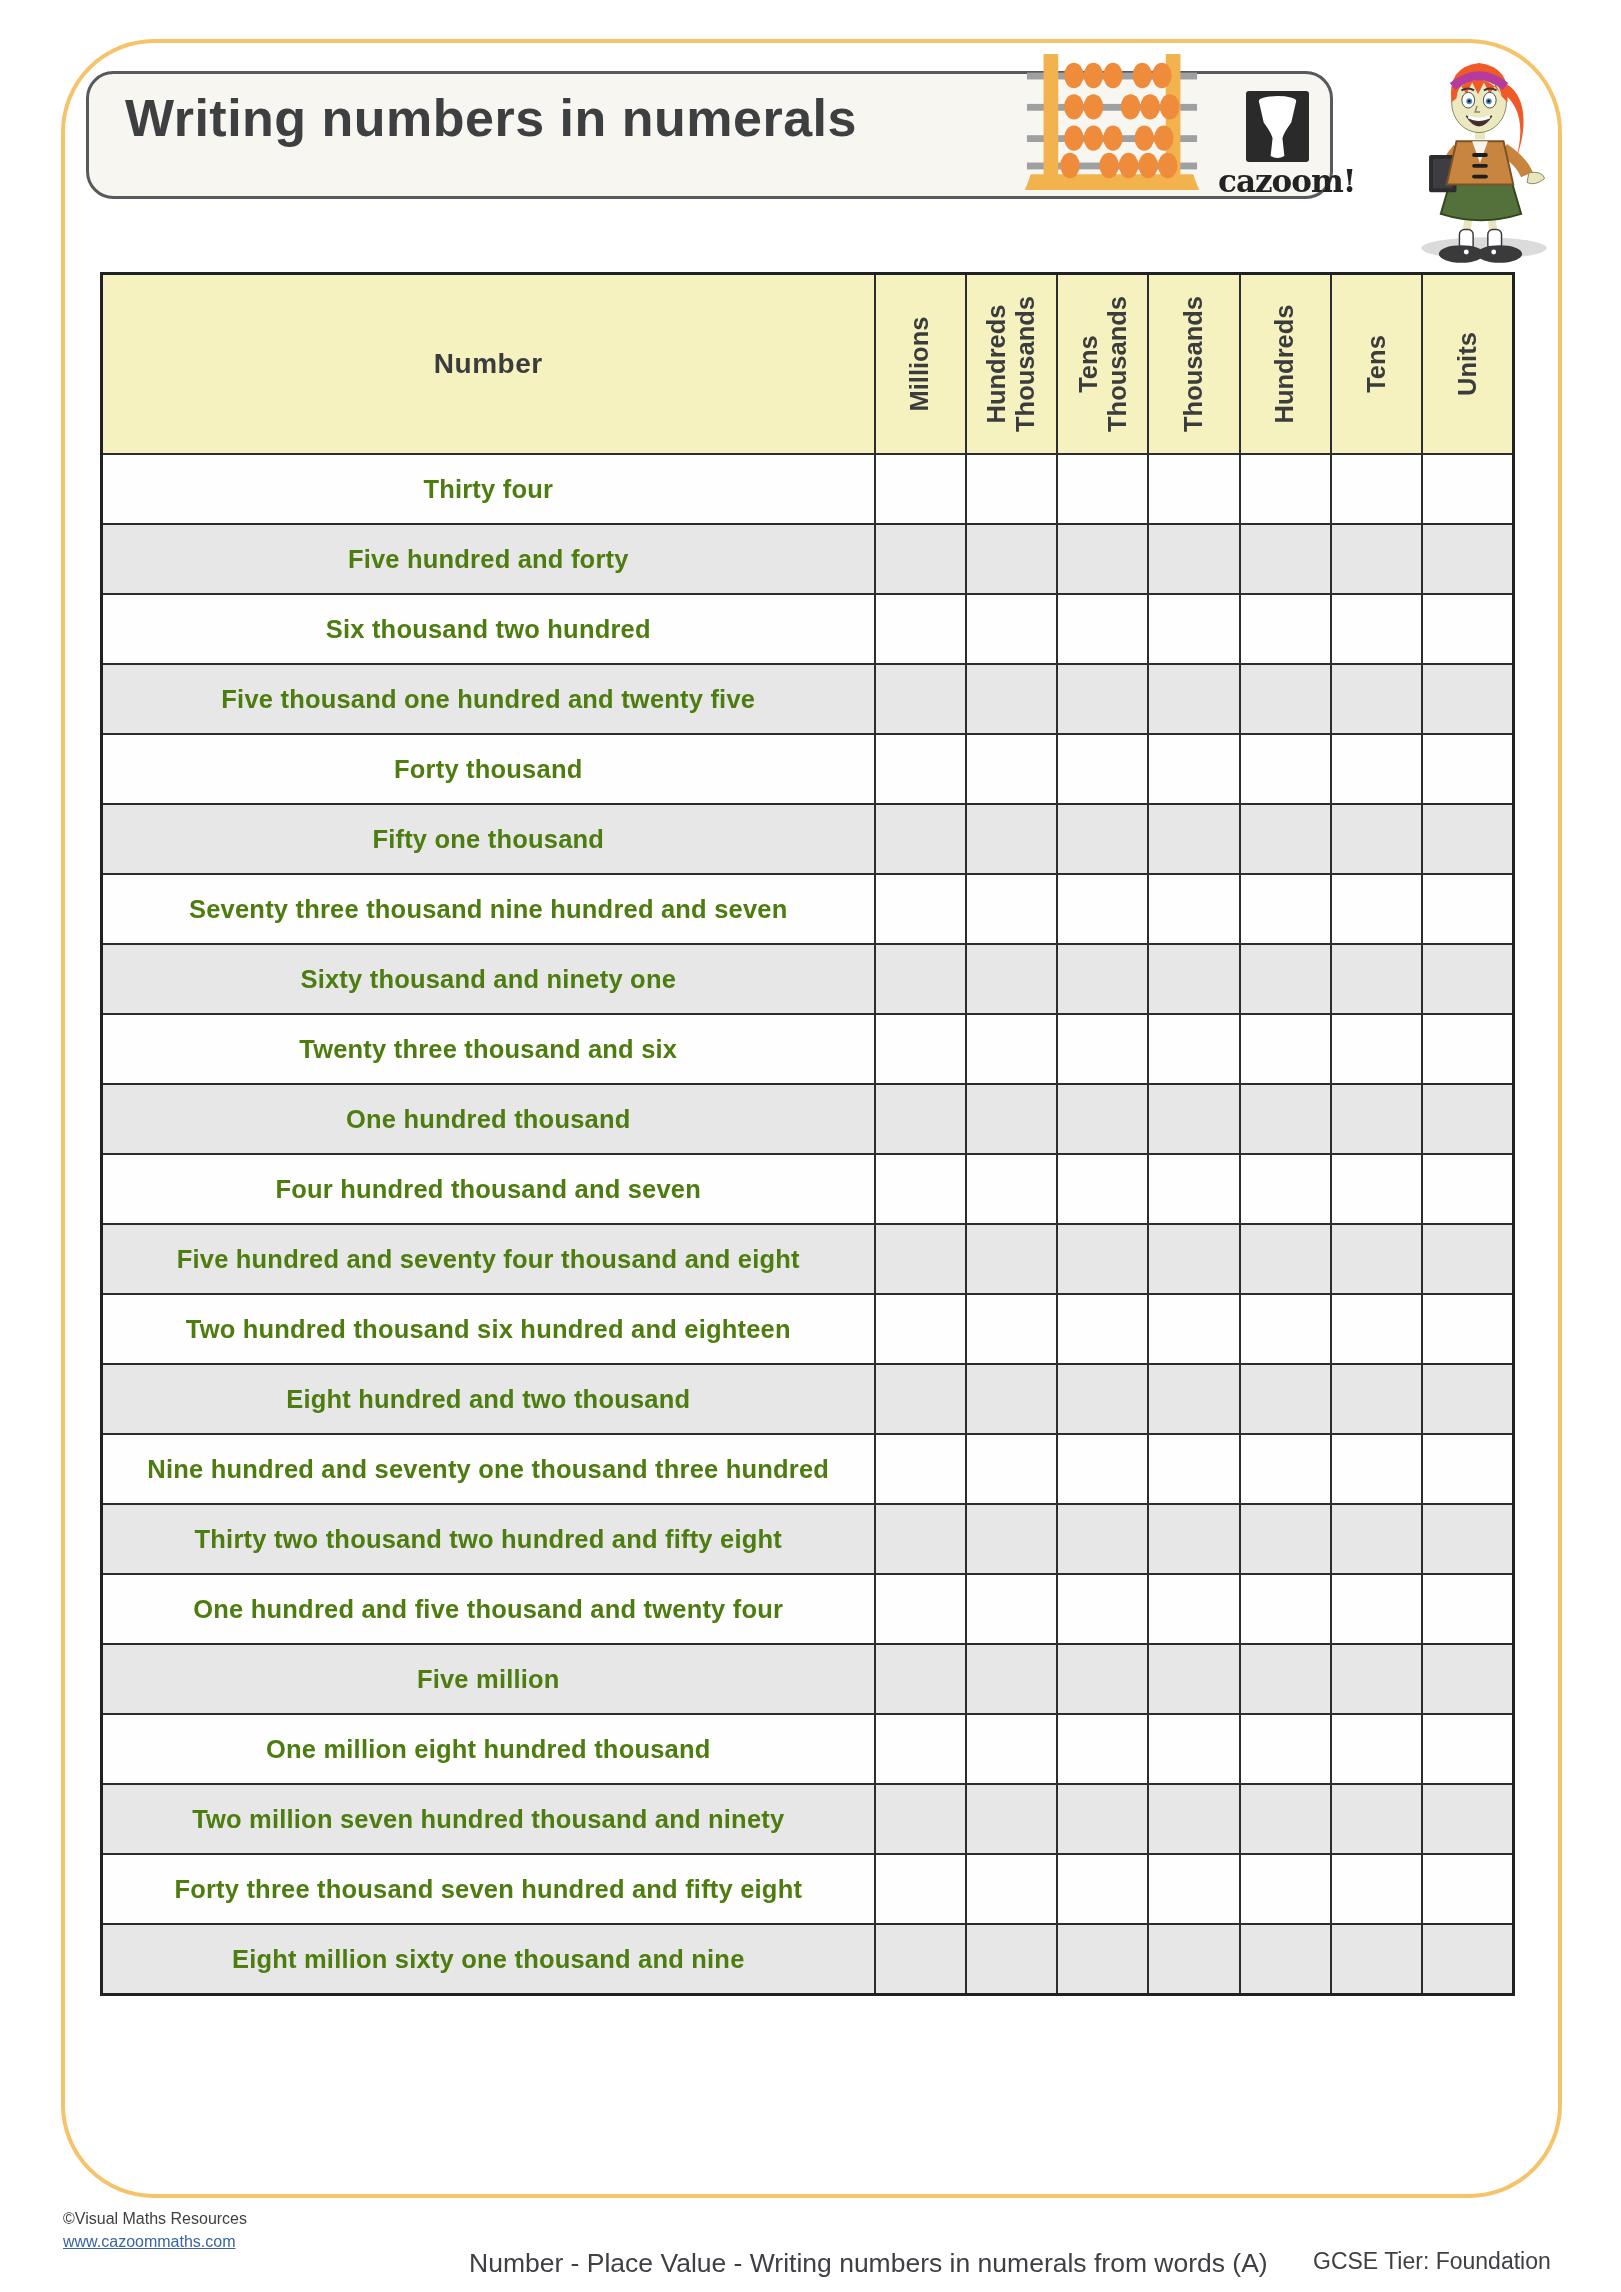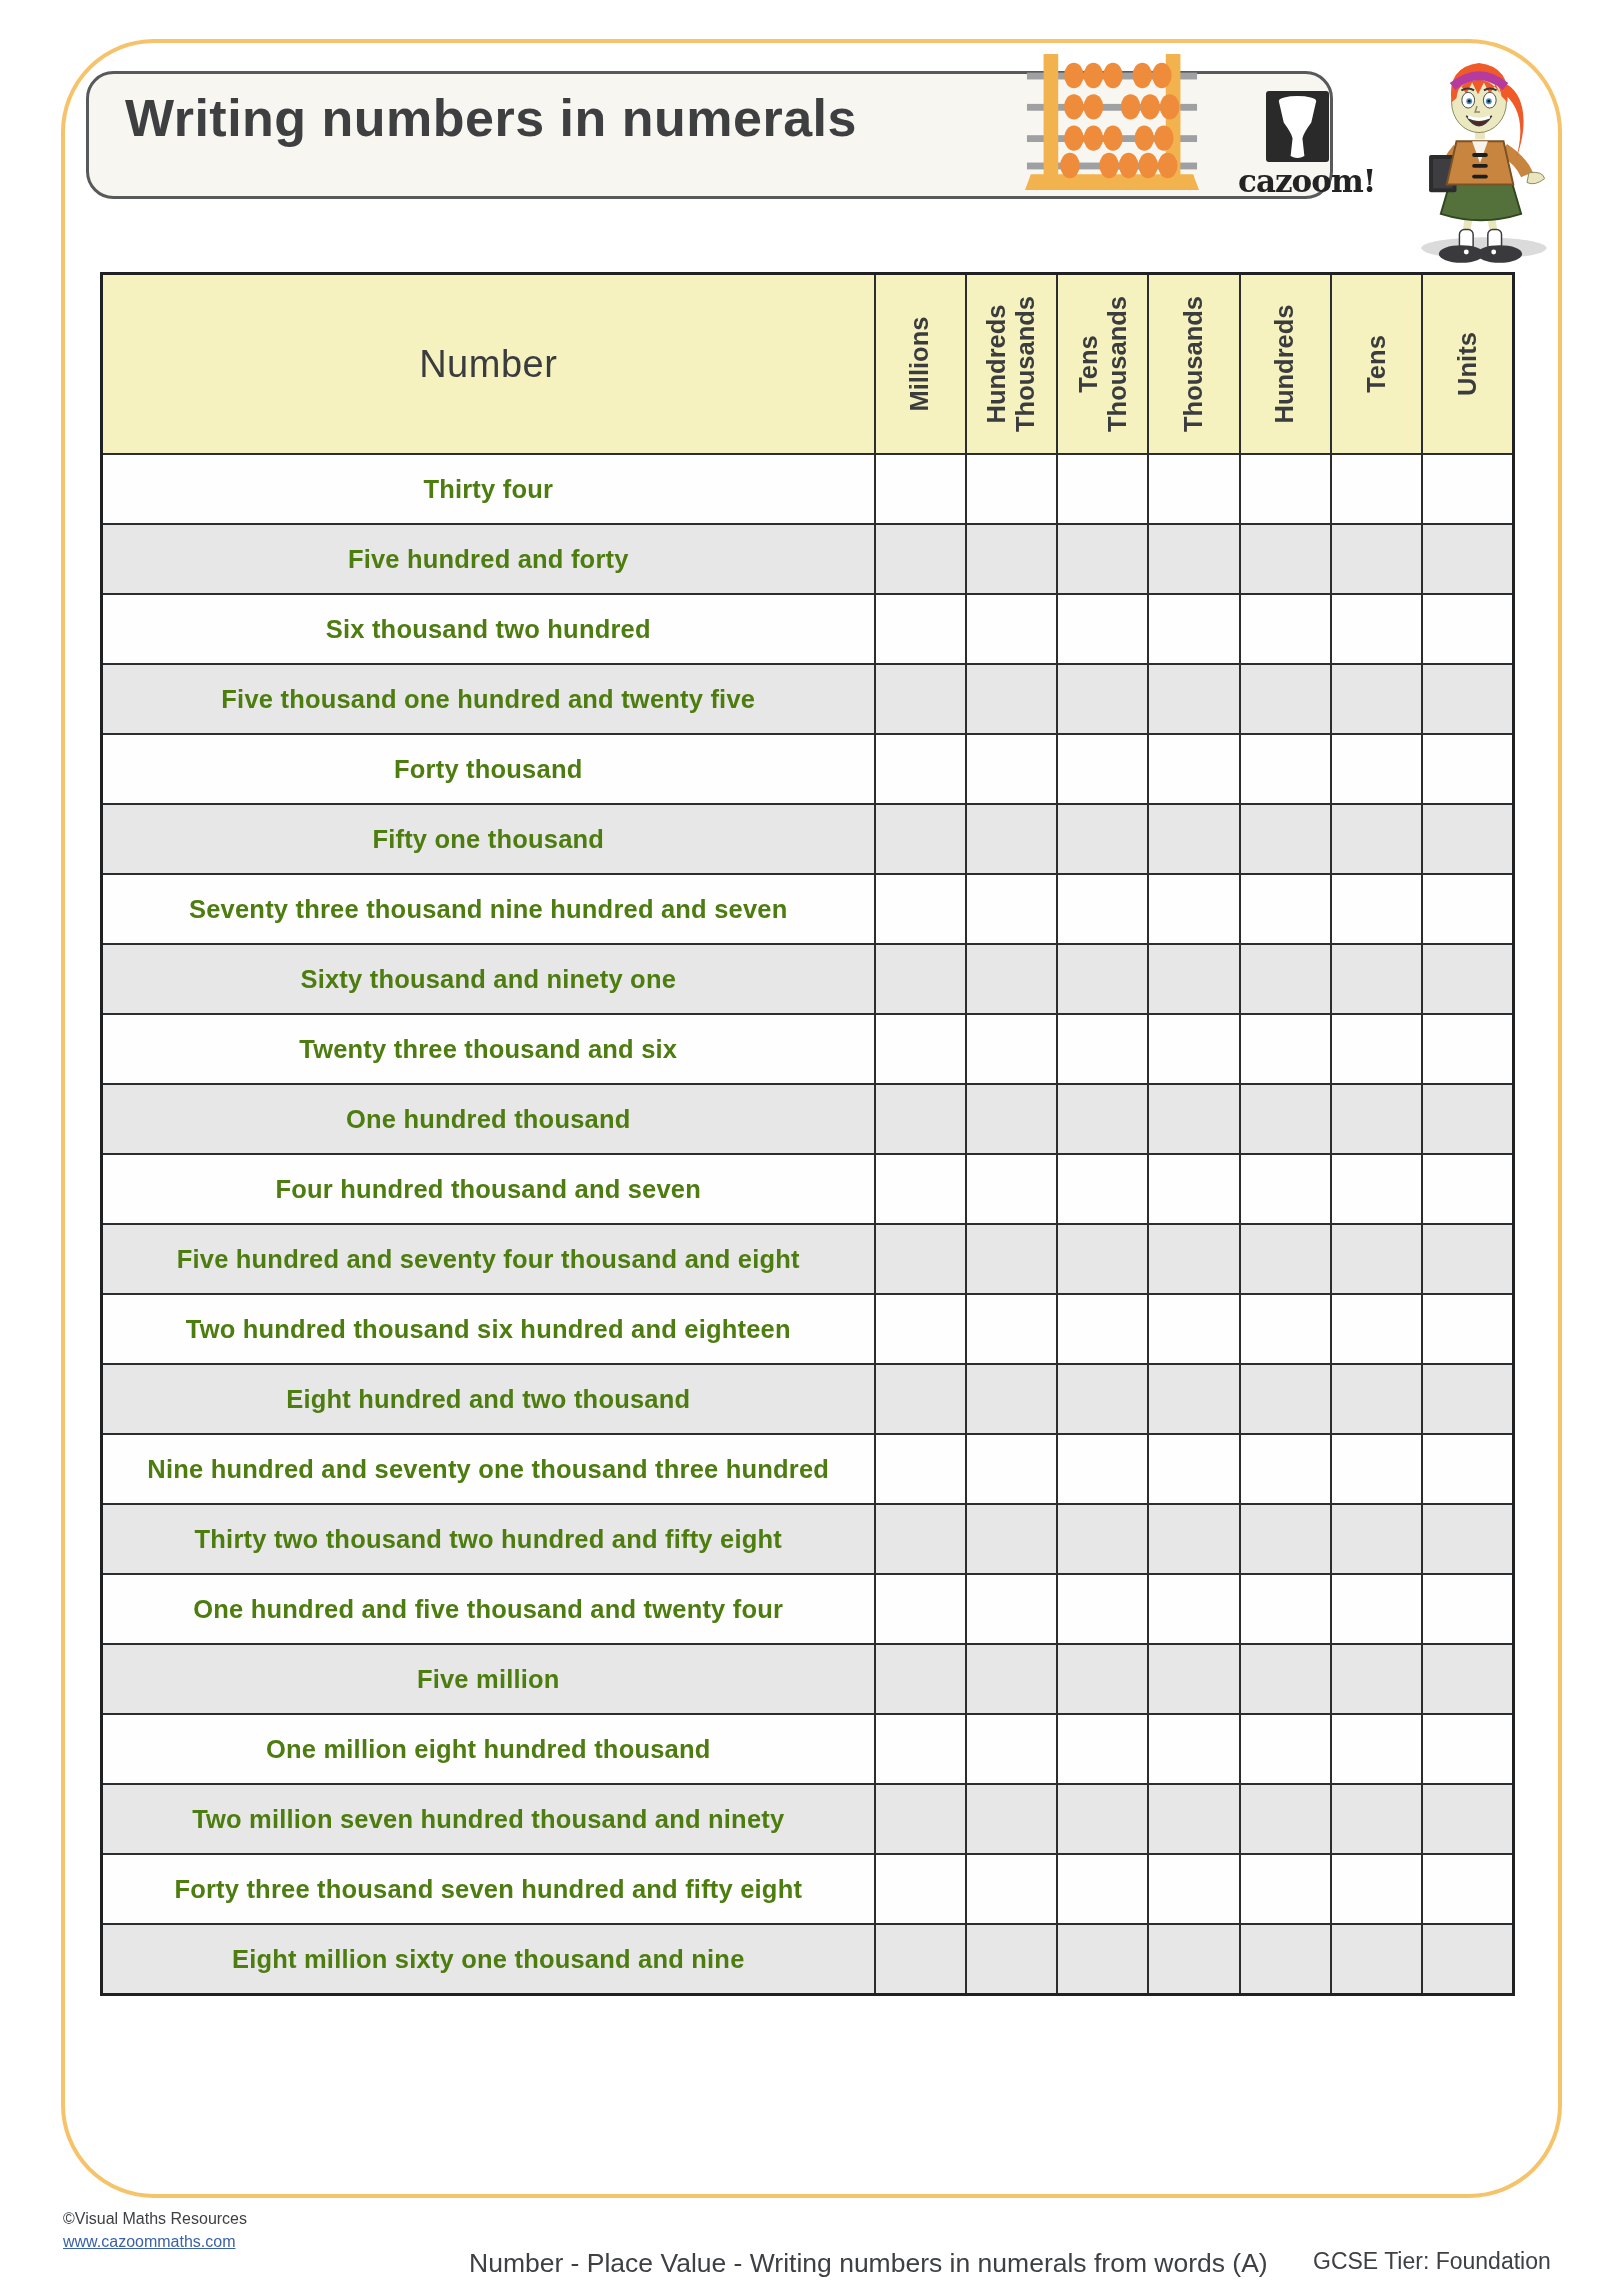--- a/index.html
+++ b/index.html
@@ -16,36 +16,36 @@
   .title-box{
     position:absolute;left:86px;top:71px;width:1247px;height:128px;
     box-sizing:border-box;background:#F8F6F0;border:3.9px solid #58595B;border-radius:27.4px;
   }
   .title-text{
     position:absolute;left:36px;top:12.7px;
     font-size:52px;font-weight:bold;color:#3E3F41;line-height:1.22;letter-spacing:0.5px;
   }
   
   .abacus{position:absolute;left:1025px;top:49px;}
-  .logo{position:absolute;left:1218px;top:91px;width:118px;text-align:center;margin-left:20px;}
+  .logo{position:absolute;left:1218px;top:91px;width:118px;text-align:center;}
   .logo .drum-box{display:block;margin:0 auto;}
   .brand{
     margin-top:1px;font-family:"DejaVu Serif",serif;font-weight:bold;
     font-size:31px;color:#232323;letter-spacing:-1px;white-space:nowrap;
   }
   .mascot{position:absolute;left:1384px;top:51px;}
   
   table.ws{
     position:absolute;left:100px;top:272px;width:1415px;
     border-collapse:collapse;table-layout:fixed;
     border:3.9px solid #202122;
   }
   table.ws th, table.ws td{border:2.9px solid #2C2D2E;padding:0;}
   thead th{background:#F5F2BF;height:178px;vertical-align:middle;}
-  th.num-h{font-size:38px;font-weight:normal;color:#3B3C3E;text-align:center;letter-spacing:0.5px;}
+  th.num-h{font-size:28px;font-weight:bold;color:#3B3C3E;text-align:center;letter-spacing:0.5px;}
   th.place{position:relative;}
   th.place .rot{
     position:absolute;left:50%;top:50%;
     transform:translate(-50%,-50%) rotate(-90deg);
     white-space:pre-line;text-align:center;
     font-size:25.5px;font-weight:bold;line-height:1.15;color:#3B3C3E;
   }
   tbody td{height:68px;}
   tbody tr:nth-child(even) td{background:#E7E7E7;}
   tbody tr:nth-child(odd) td{background:#FEFEFE;}

